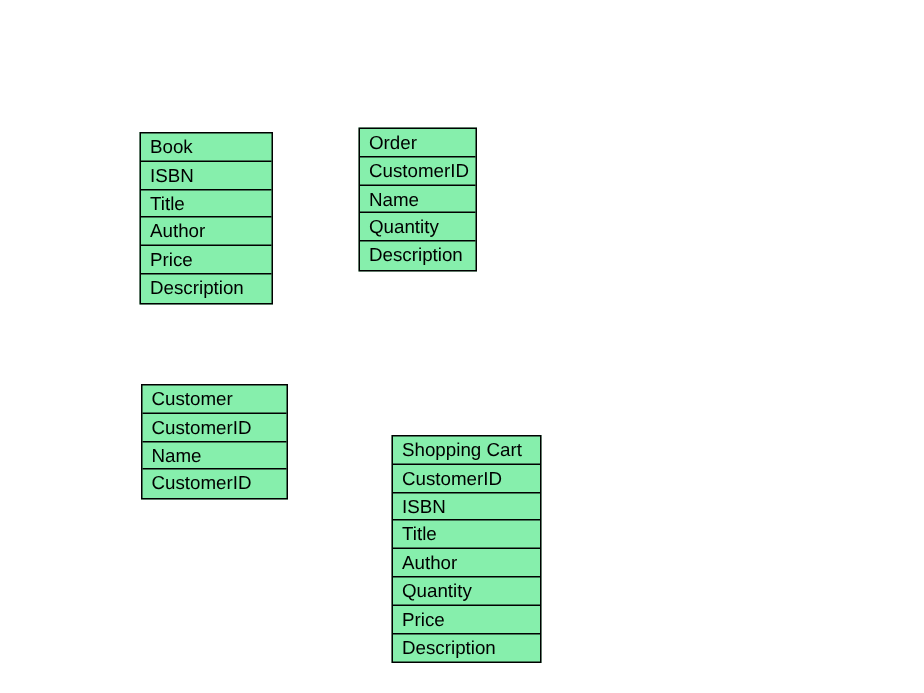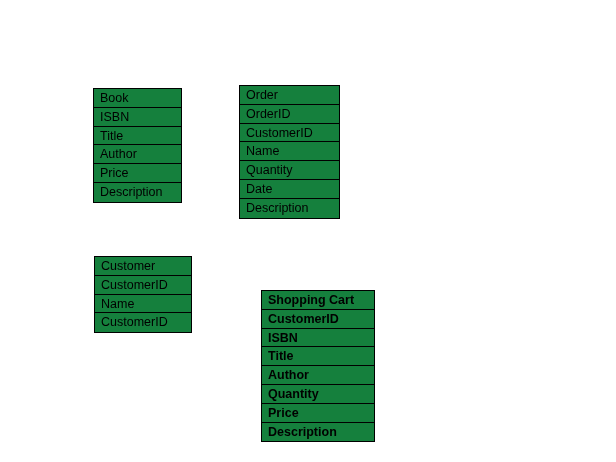--- a/index.html
+++ b/index.html
@@ -21,21 +21,21 @@
     position: absolute;
     inset: 0;
     background: #ffffff;
   }
 
   
   .entity {
     position: absolute;
     box-sizing: border-box;
     border: 1px solid #000000;
-    background: #15803d;
+    background: #86efac;
   }
 
   .entity-row {
     box-sizing: border-box;
     height: 18.8px;
     line-height: 18.8px;
     border-bottom: 1px solid #000000;
     padding: 0 0 0 6px;
     font-size: 12.5px;
     color: #000000;
@@ -68,36 +68,34 @@
 <div class="canvas">
   <div id="entity-layer">
       <div class="entity" style="left: 93px; top: 88px; width: 89px;">
         <div class="entity-row"><span class="cell-text">Book</span></div>
         <div class="entity-row"><span class="cell-text">ISBN</span></div>
         <div class="entity-row"><span class="cell-text">Title</span></div>
         <div class="entity-row"><span class="cell-text">Author</span></div>
         <div class="entity-row"><span class="cell-text">Price</span></div>
         <div class="entity-row"><span class="cell-text">Description</span></div>
       </div>
-      <div class="entity" style="left: 239px; top: 85px; width: 101px;">
+      <div class="entity" style="left: 239px; top: 85px; width: 79px;">
         <div class="entity-row"><span class="cell-text">Order</span></div>
-        <div class="entity-row"><span class="cell-text misspelled">OrderID</span></div>
         <div class="entity-row"><span class="cell-text misspelled">CustomerID</span></div>
         <div class="entity-row"><span class="cell-text">Name</span></div>
         <div class="entity-row"><span class="cell-text">Quantity</span></div>
-        <div class="entity-row"><span class="cell-text">Date</span></div>
         <div class="entity-row"><span class="cell-text">Description</span></div>
       </div>
       <div class="entity" style="left: 94px; top: 256px; width: 98px;">
         <div class="entity-row"><span class="cell-text">Customer</span></div>
         <div class="entity-row"><span class="cell-text misspelled">CustomerID</span></div>
         <div class="entity-row"><span class="cell-text">Name</span></div>
         <div class="entity-row"><span class="cell-text misspelled">CustomerID</span></div>
       </div>
-      <div class="entity" style="left: 261px; top: 290px; width: 114px; font-weight: bold;">
+      <div class="entity" style="left: 261px; top: 290px; width: 100px;">
         <div class="entity-row"><span class="cell-text">Shopping Cart</span></div>
         <div class="entity-row"><span class="cell-text misspelled">CustomerID</span></div>
         <div class="entity-row"><span class="cell-text">ISBN</span></div>
         <div class="entity-row"><span class="cell-text">Title</span></div>
         <div class="entity-row"><span class="cell-text">Author</span></div>
         <div class="entity-row"><span class="cell-text">Quantity</span></div>
         <div class="entity-row"><span class="cell-text">Price</span></div>
         <div class="entity-row"><span class="cell-text">Description</span></div>
       </div>
     </div>

